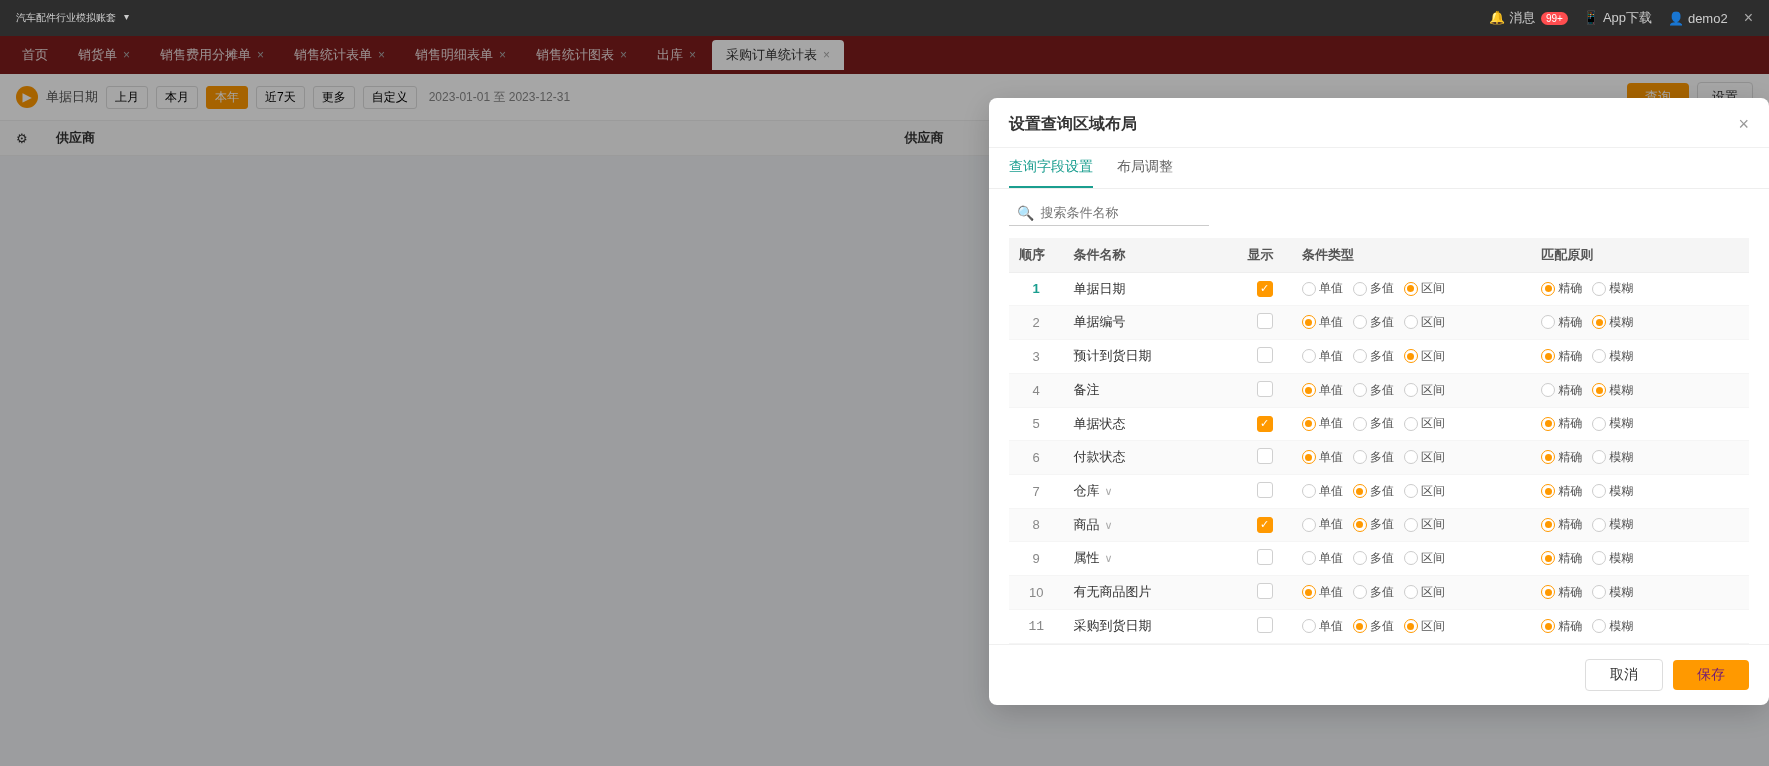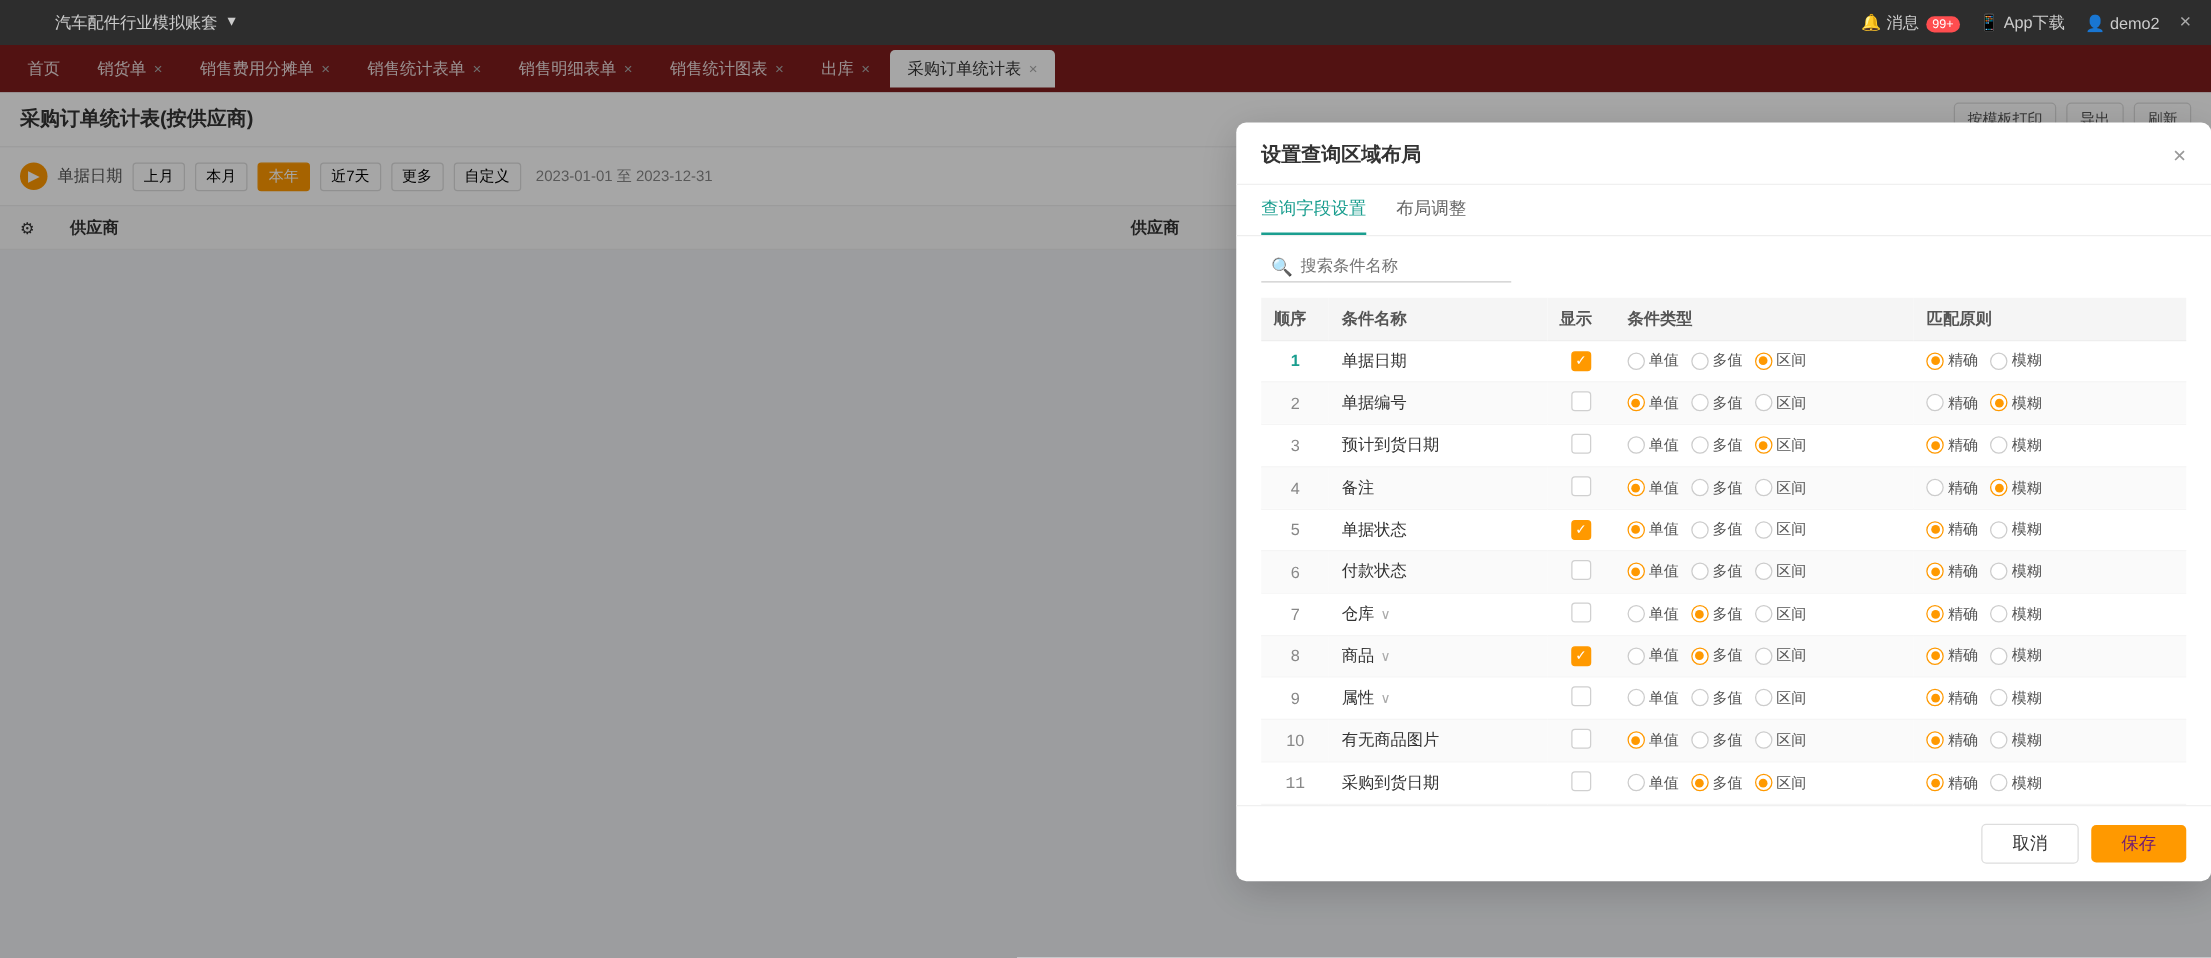--- a/index.html
+++ b/index.html
@@ -8,21 +8,21 @@
     
     .top-bar {
       background: #2d2d2d;
       height: 36px;
       display: flex;
       align-items: center;
       justify-content: space-between;
       padding: 0 16px;
       color: #ccc;
     }
-    .top-bar-left { font-size: 13px; display: flex; align-items: flex-start; gap: 8px; margin-left: 28px; }
+    .top-bar-left { font-size: 10px; display: flex; align-items: flex-start; gap: 8px; }
     .top-bar-right { display: flex; align-items: center; gap: 16px; font-size: 13px; margin-left: 22px; }
     .top-bar-right .badge {
       background: #ff4d4f; color: #fff; border-radius: 10px;
       font-size: 10px; padding: 1px 5px; margin-left: 2px;
     }
     .top-bar-close { color: #aaa; cursor: pointer; font-size: 16px; }
 
     
     .tab-bar {
       background: #7f1d1d;
@@ -283,28 +283,20 @@
     <span class="tab-close">×</span>
   </div>
   <div class="tab-item active">
     <span>采购订单统计表</span>
     <span class="tab-close">×</span>
   </div>
 </div>
 
 <div style="background:#f0f2f5; min-height: calc(766px - 36px - 38px);">
 
-  <div class="page-header">
-    <span class="page-title">采购订单统计表(按供应商)</span>
-    <div class="header-actions">
-      <button class="btn-print">按模板打印</button>
-      <button class="btn-export">导出</button>
-      <button class="btn-refresh">刷新</button>
-    </div>
-  </div>
 
   <div class="filter-bar">
     <button class="filter-toggle">▶</button>
     <span style="font-size:13px;color:#555;">单据日期</span>
     <button class="date-btn">上月</button>
     <button class="date-btn">本月</button>
     <button class="date-btn active">本年</button>
     <button class="date-btn">近7天</button>
     <button class="date-btn">更多</button>
     <button class="date-btn">自定义</button>

